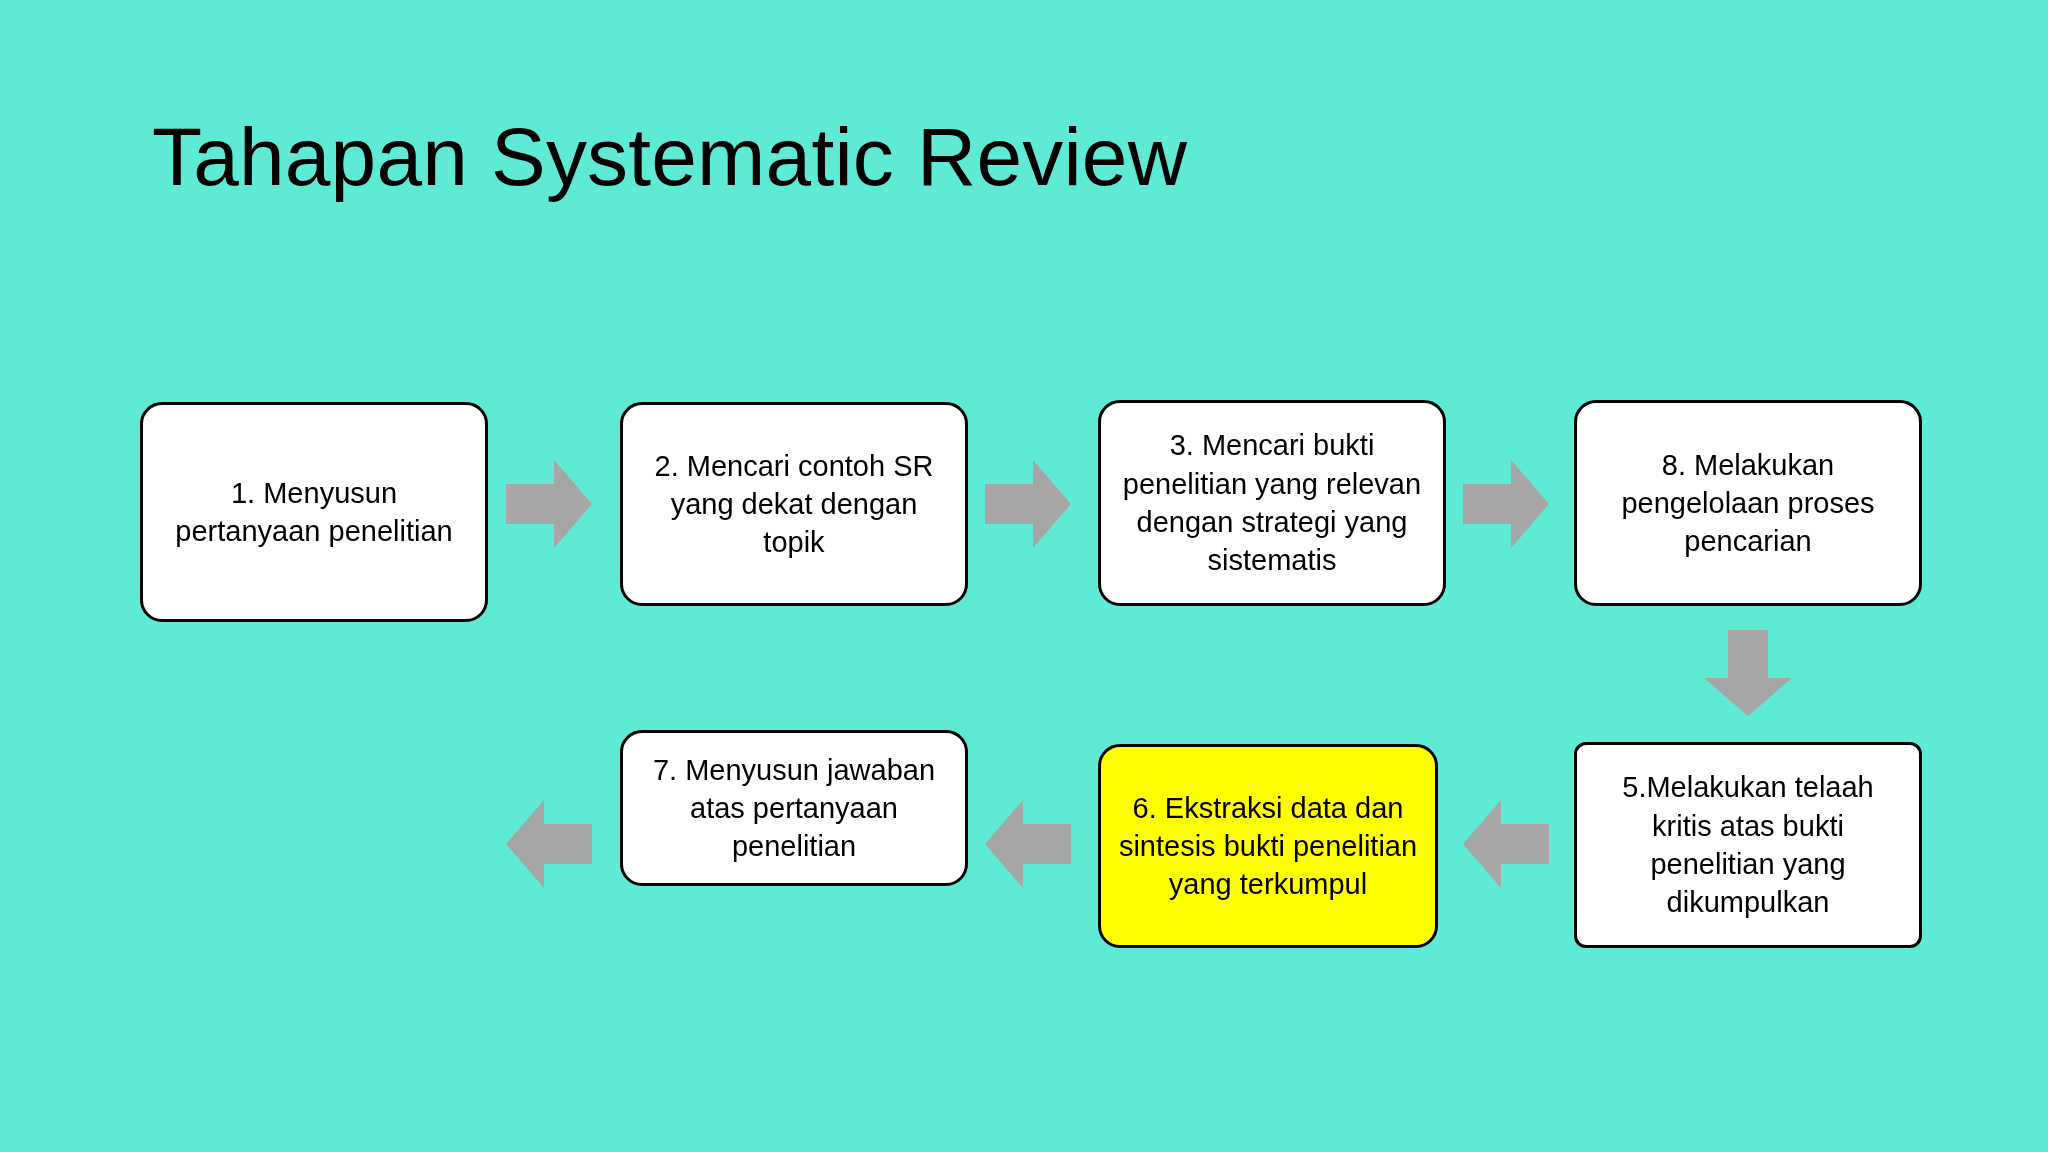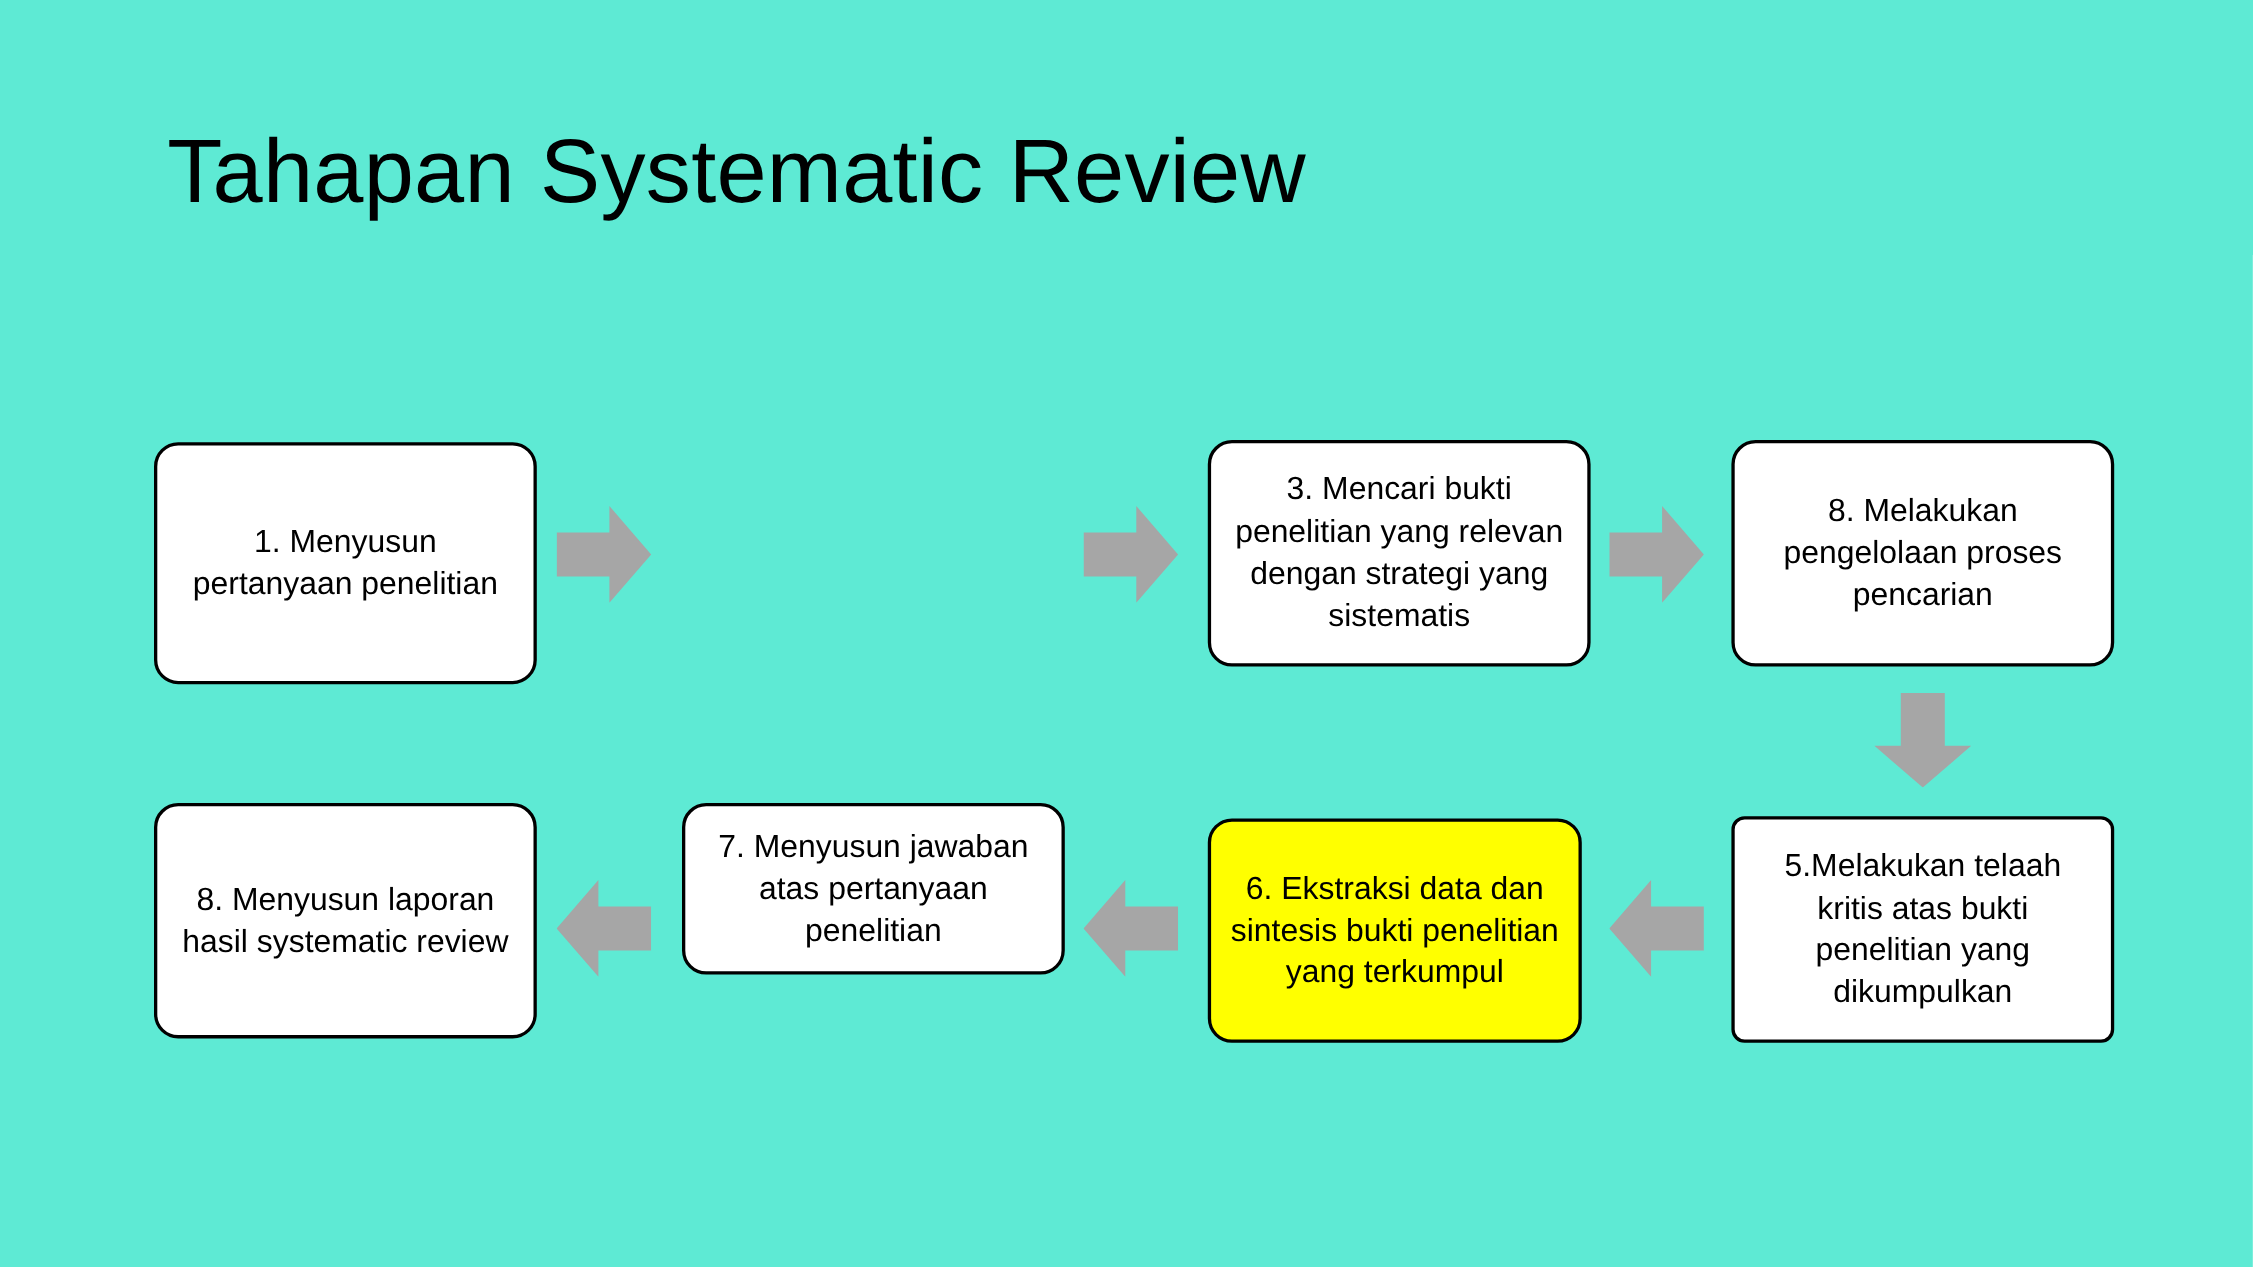--- a/index.html
+++ b/index.html
@@ -89,20 +89,23 @@
 <body>
 
 <div class="slide">
 
   <div class="slide-title">Tahapan Systematic Review</div>
 
   <div class="pbox box1">
     <span class="pbox-text">1. Menyusun pertanyaan penelitian</span>
   </div>
 
+  <div class="pbox box2">
+    <span class="pbox-text">2. Mencari contoh SR yang dekat dengan topik</span>
+  </div>
 
   <div class="pbox box3">
     <span class="pbox-text">3. Mencari bukti penelitian yang relevan dengan strategi yang sistematis</span>
   </div>
 
   <div class="pbox box4">
     <span class="pbox-text">8. Melakukan pengelolaan proses pencarian</span>
   </div>
 
   <div class="pbox box5">
@@ -110,23 +113,20 @@
   </div>
 
   <div class="pbox box6 highlight">
     <span class="pbox-text">6. Ekstraksi data dan sintesis bukti penelitian yang terkumpul</span>
   </div>
 
   <div class="pbox box7">
     <span class="pbox-text">7. Menyusun jawaban atas pertanyaan penelitian</span>
   </div>
 
-  <div class="pbox box8">
-    <span class="pbox-text">8. Menyusun laporan hasil systematic review</span>
-  </div>
 
   <div class="arrow ar1">
     <svg viewBox="0 0 86 88" width="86" height="88" aria-hidden="true">
       <polygon points="0,24 48,24 48,0 86,44 48,88 48,64 0,64" fill="#A6A6A6"></polygon>
     </svg>
   </div>
 
   <div class="arrow ar2">
     <svg viewBox="0 0 86 88" width="86" height="88" aria-hidden="true">
       <polygon points="0,24 48,24 48,0 86,44 48,88 48,64 0,64" fill="#A6A6A6"></polygon>

